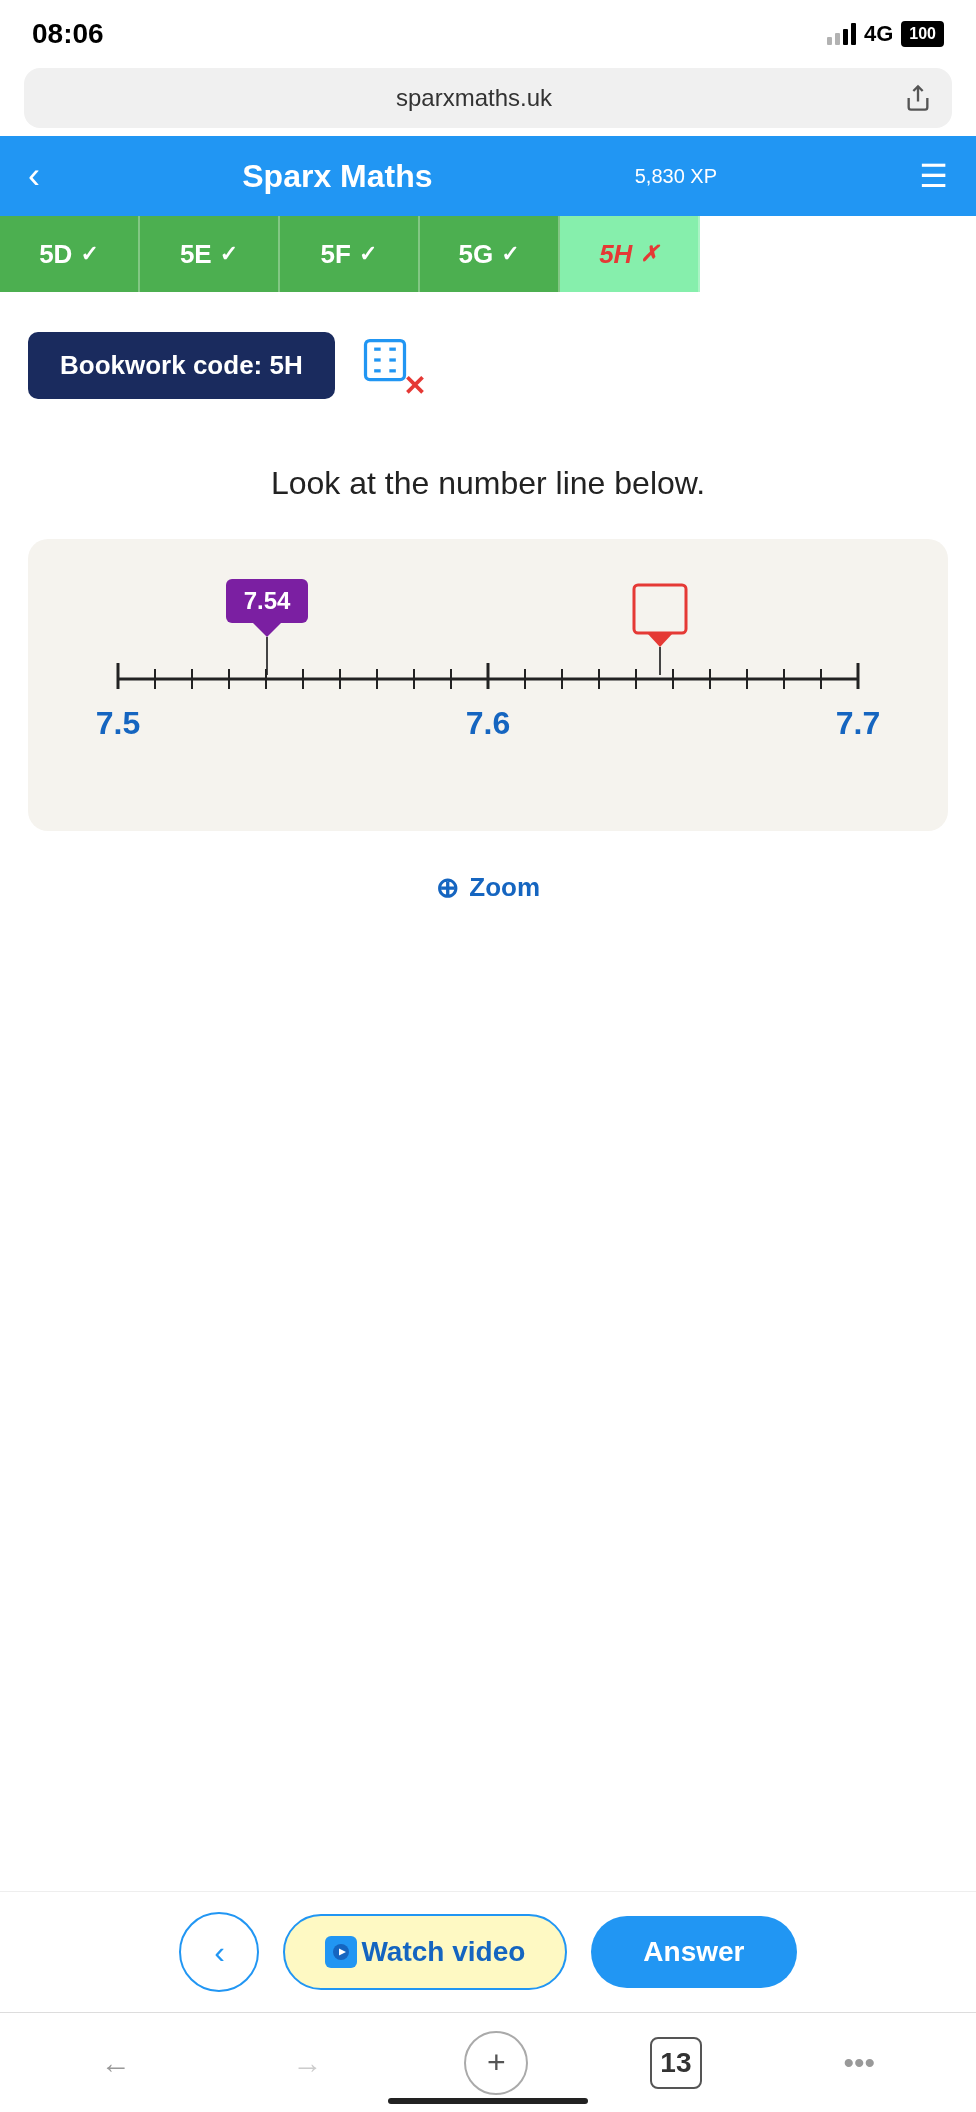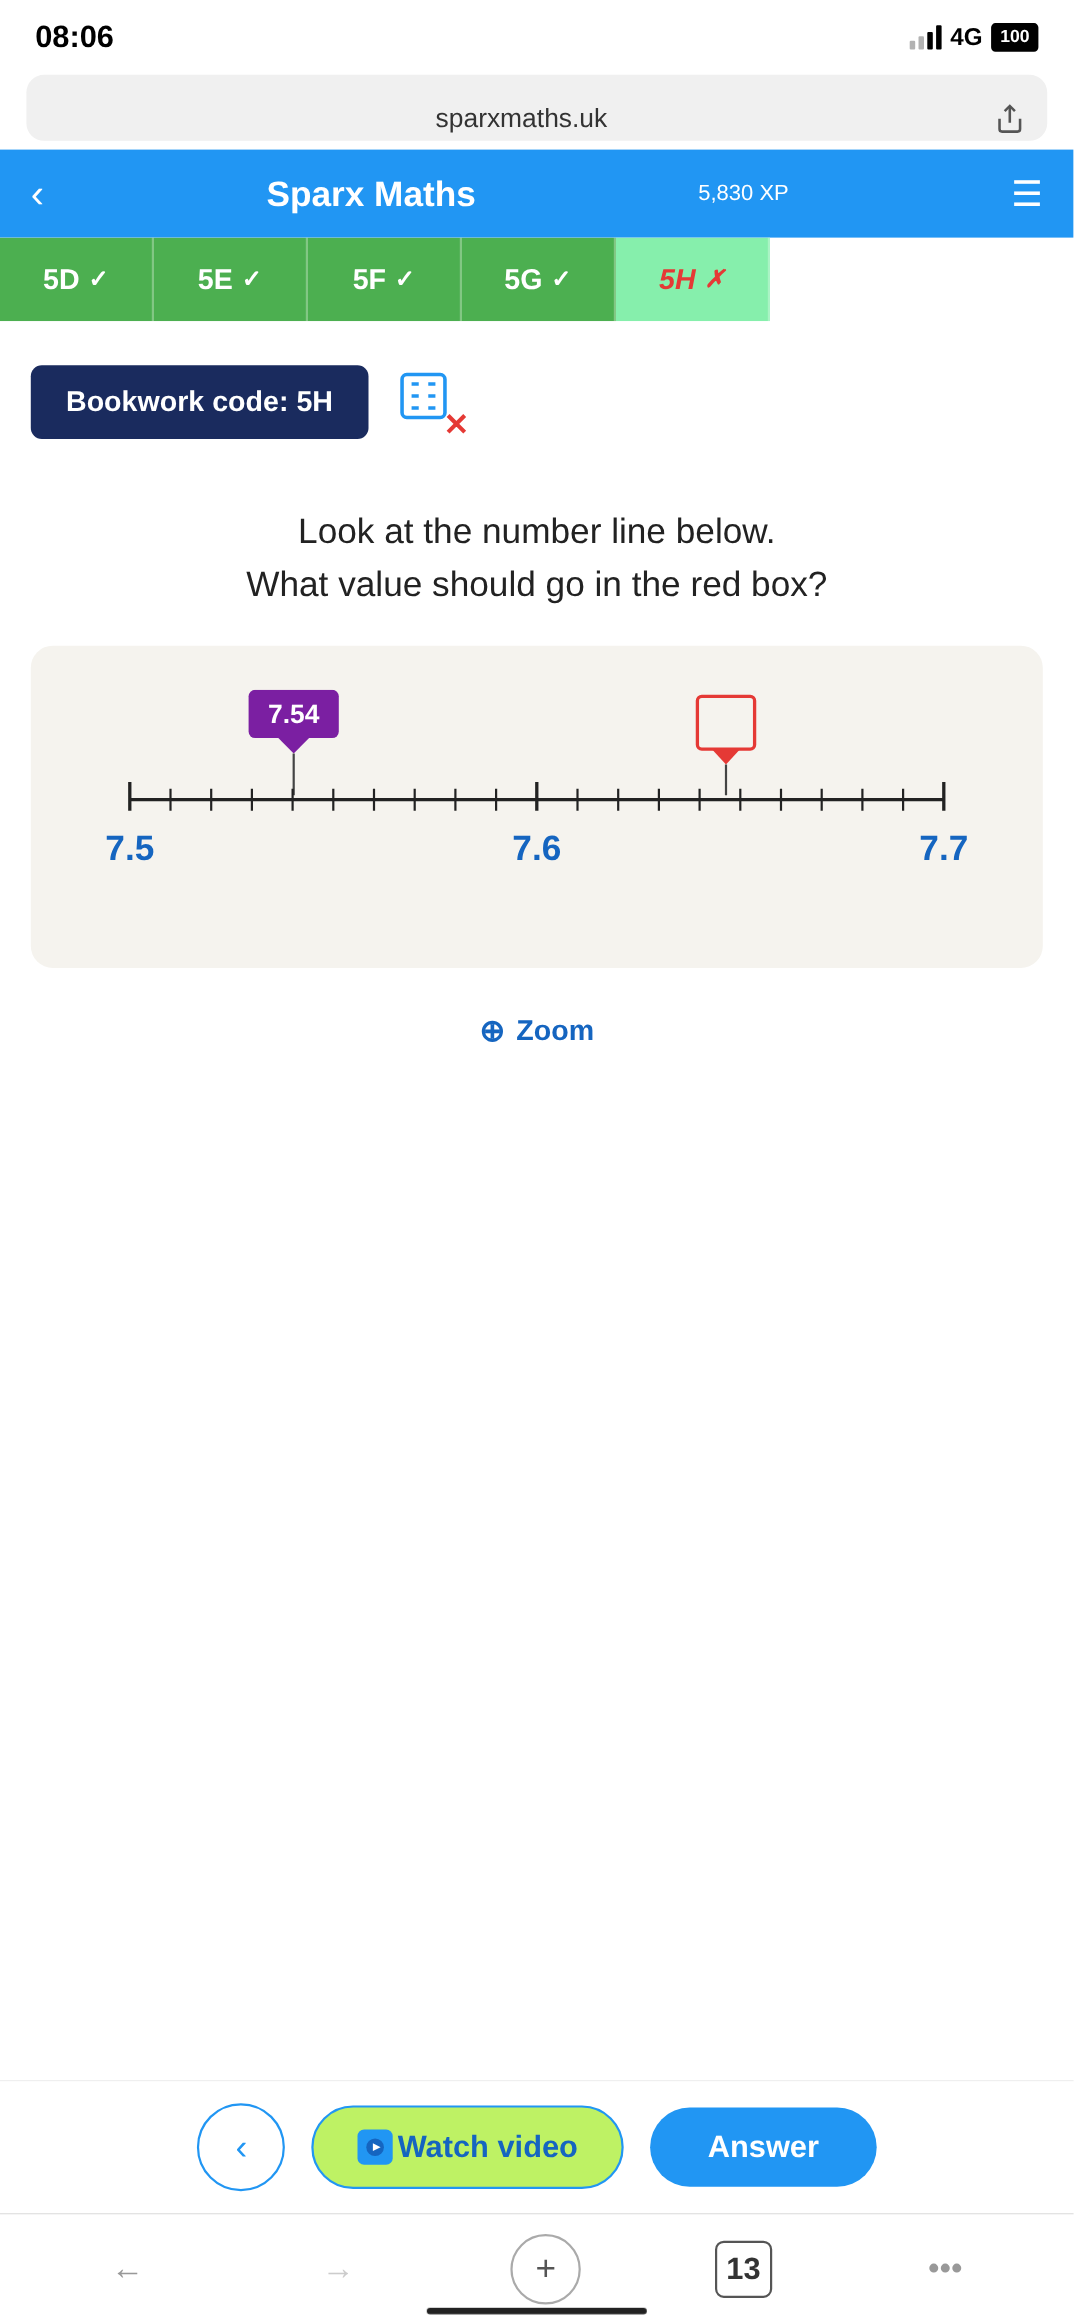--- a/index.html
+++ b/index.html
@@ -56,21 +56,21 @@
     }
 
     
     .url-bar {
       background: #f0f0f0;
       margin: 8px 24px;
       border-radius: 16px;
       display: flex;
       align-items: flex-end;
       justify-content: space-between;
-      padding: 6px 20px;
+      padding: 16px 20px;
       height: 60px;
     }
     .url-text {
       font-size: 24px;
       color: #333;
       flex: 1;
       text-align: center;
     }
     .share-icon {
       width: 28px;
@@ -236,21 +236,21 @@
       justify-content: center;
       color: #2196F3;
       font-size: 32px;
       cursor: pointer;
     }
     .btn-watch-video {
       display: flex;
       align-items: center;
       gap: 4px;
       border: 2px solid #2196F3;
-      background: #bef264;
+      background: #fef9c3;
       color: #1565C0;
       font-size: 28px;
       font-weight: 700;
       padding: 20px 40px;
       border-radius: 50px;
       cursor: pointer;
     }
     .video-icon {
       width: 32px;
       height: 32px;
@@ -400,21 +400,20 @@
         <line x1="14" y1="12" x2="17" y2="12"></line>
         <line x1="7" y1="17" x2="10" y2="17"></line>
         <line x1="14" y1="17" x2="17" y2="17"></line>
       </svg>
       <span class="calc-x">✕</span>
     </div>
   </div>
 
   <div class="question-text">
     <div>Look at the number line below.</div>
-    <div>What value should go in the red box?</div>
   </div>
 
   <div class="numberline-container">
     <svg width="100%" height="200" viewBox="0 0 820 200">
 
       <rect x="148" y="0" width="82" height="44" rx="6" fill="#7B1FA2"></rect>
       <text x="189" y="30" text-anchor="middle" fill="white" font-size="24" font-weight="700">7.54</text>
 
       <polygon points="175,44 203,44 189,58" fill="#7B1FA2"></polygon>
 

